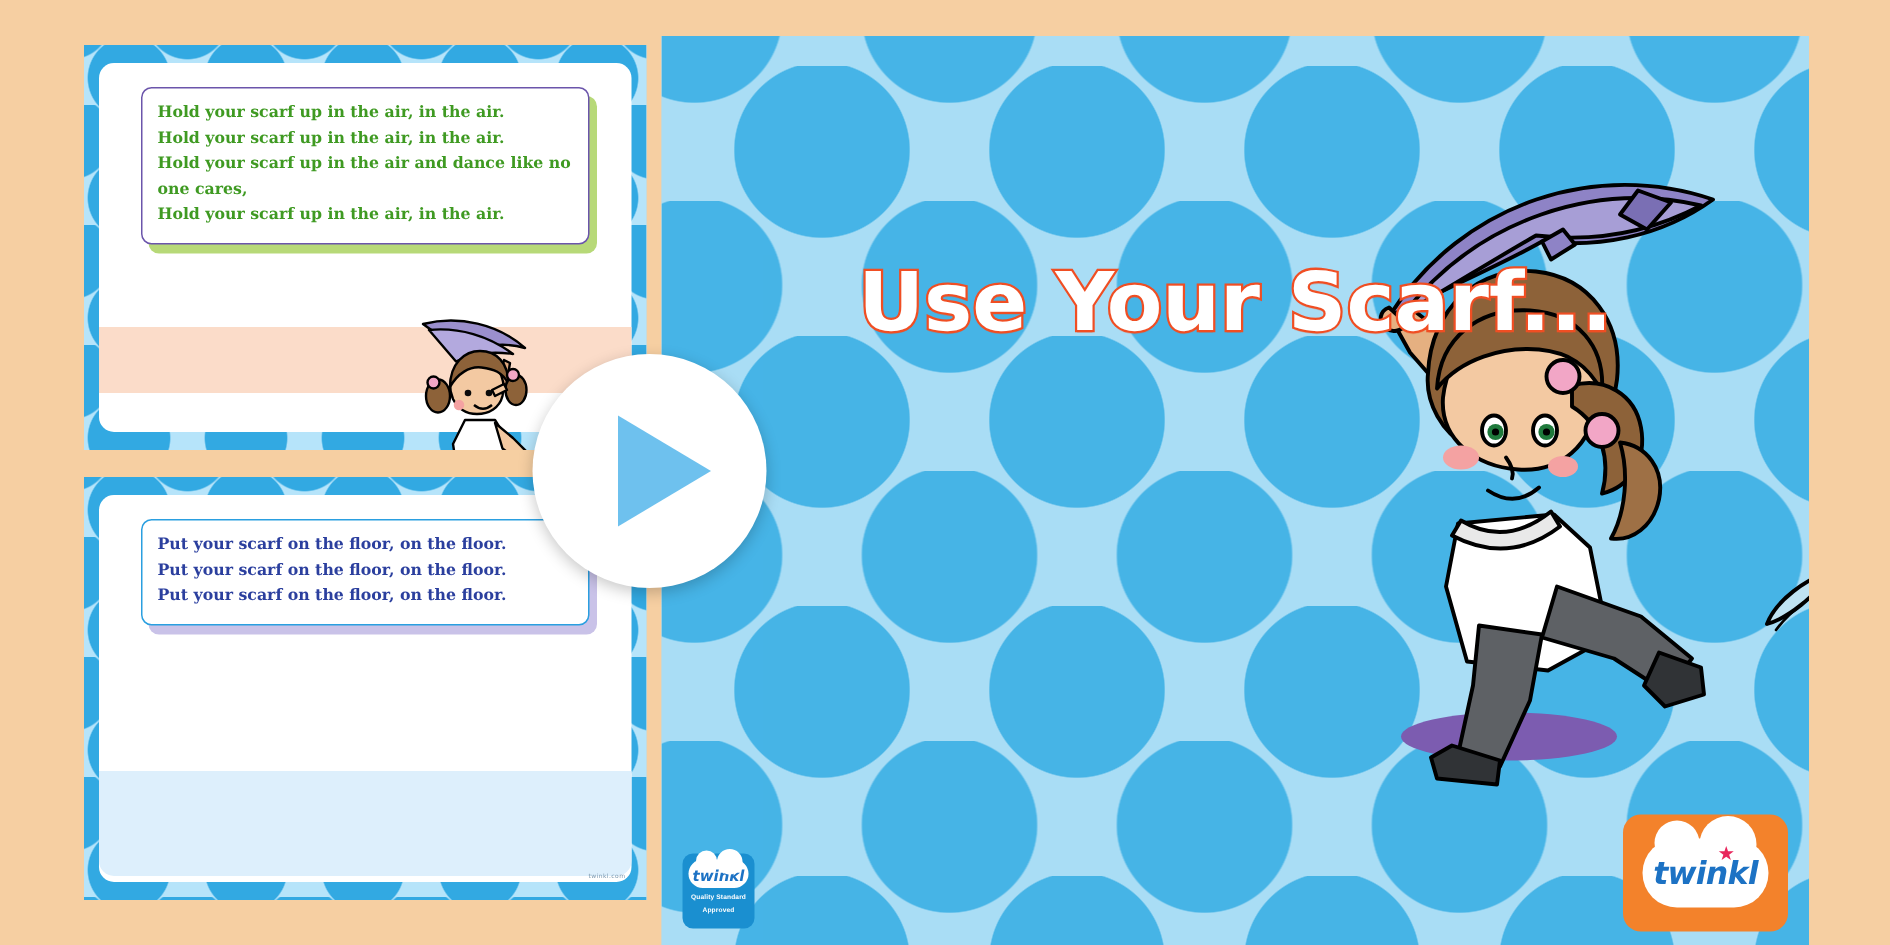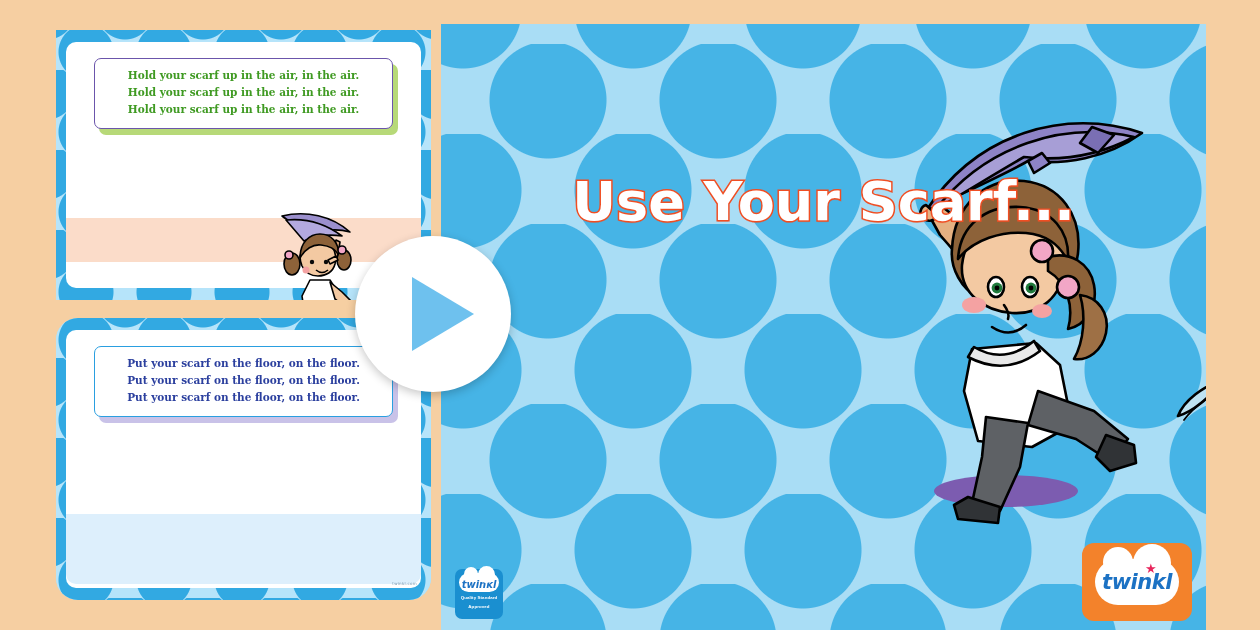--- a/index.html
+++ b/index.html
@@ -19,21 +19,21 @@
     overflow:hidden;
   }
   
   .dots {
     position:absolute; inset:0;
     background-repeat:repeat;
   }
 
   
   #thumb1 { left:56px;  top:30px;  width:375px; height:270px; }
-  #thumb2 { left:56px;  top:318px; width:375px; height:282px;border-radius:22px; }
+  #thumb2 { left:56px;  top:318px; width:375px; height:282px; }
 
   #thumb1 .dots, #thumb2 .dots {
     background-color:#b6e4fa;
     background-image:
       radial-gradient(circle at 30px 22px, #32a9e2 0 27px, transparent 28px),
       radial-gradient(circle at 30px 22px, #32a9e2 0 27px, transparent 28px);
     background-size:78px 80px, 78px 80px;
     background-position:0 0, 39px 40px;
   }
   .thumb-card {
@@ -50,21 +50,20 @@
   #thumb1 .band { bottom:26px; background:#fbdcc9; }
   #thumb2 .band { bottom:4px;  height:70px; background:#ddeffc; border-radius:0 0 10px 10px; }
 
   
   .lyric-box {
     position:absolute;
     left:28px; right:28px; top:16px;
     border-radius:7px;
     background:#ffffff;
     padding:8px 10px 10px;
-    text-align:center;
   }
   #lyric1 {
     border:1.6px solid #6b55ab;
     box-shadow:5px 6px 0 0 #b7d978;
   }
   #lyric2 {
     border:1.6px solid #2a9fe0;
     box-shadow:5px 6px 0 0 #c9c2e8;
   }
   .lyric-line {
@@ -225,20 +224,21 @@
 <div class="stage">
 
   <div class="slide" id="thumb1">
     <div class="dots"></div>
     <div class="thumb-card">
       <div class="band"></div>
 
       <div class="lyric-box" id="lyric1">
         <div class="lyric-line">Hold your scarf up in the air, in the air.</div>
         <div class="lyric-line">Hold your scarf up in the air, in the air.</div>
+        <div class="lyric-line wrap">Hold your scarf up in the air and dance like no one cares,</div>
         <div class="lyric-line">Hold your scarf up in the air, in the air.</div>
       </div>
 
       <svg class="char" id="thumb-girl" viewBox="0 0 110 132">
         <g stroke="#000" stroke-width="1.6" stroke-linejoin="round">
           <path d="M16 6 C40 0 66 6 84 22 C70 18 56 20 44 26 C34 18 24 12 16 6Z" fill="#9b8fcd"></path>
           <path d="M20 10 C40 8 60 14 76 26 C62 24 48 26 38 31Z" fill="#b3a9de"></path>
           <path d="M66 48 l4 -18 4 2 -3 18z" fill="#e0a87e"></path>
           <ellipse cx="54" cy="118" rx="30" ry="6" fill="#bfe3f2" stroke="none"></ellipse>
           <path d="M36 56 c-6 -14 4 -26 16 -26 c12 0 20 10 17 24 c-2 8 -9 12 -17 12 c-8 0 -13 -4 -16 -10z" fill="#f3c9a2"></path>

